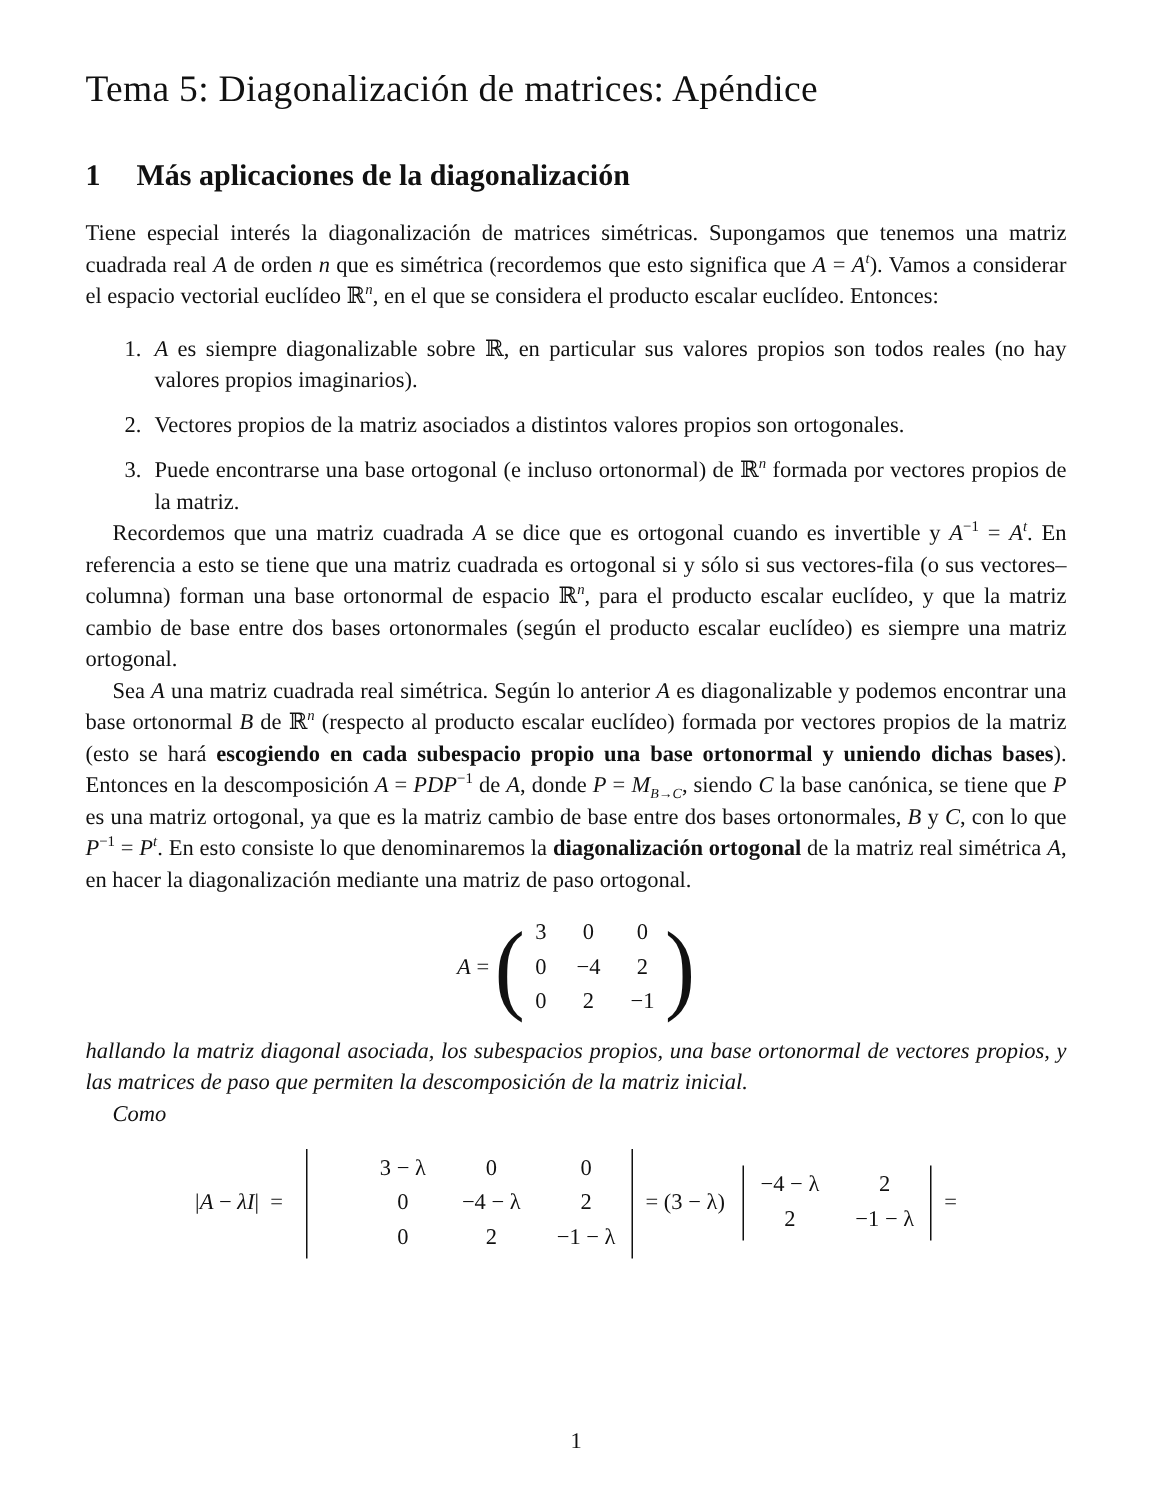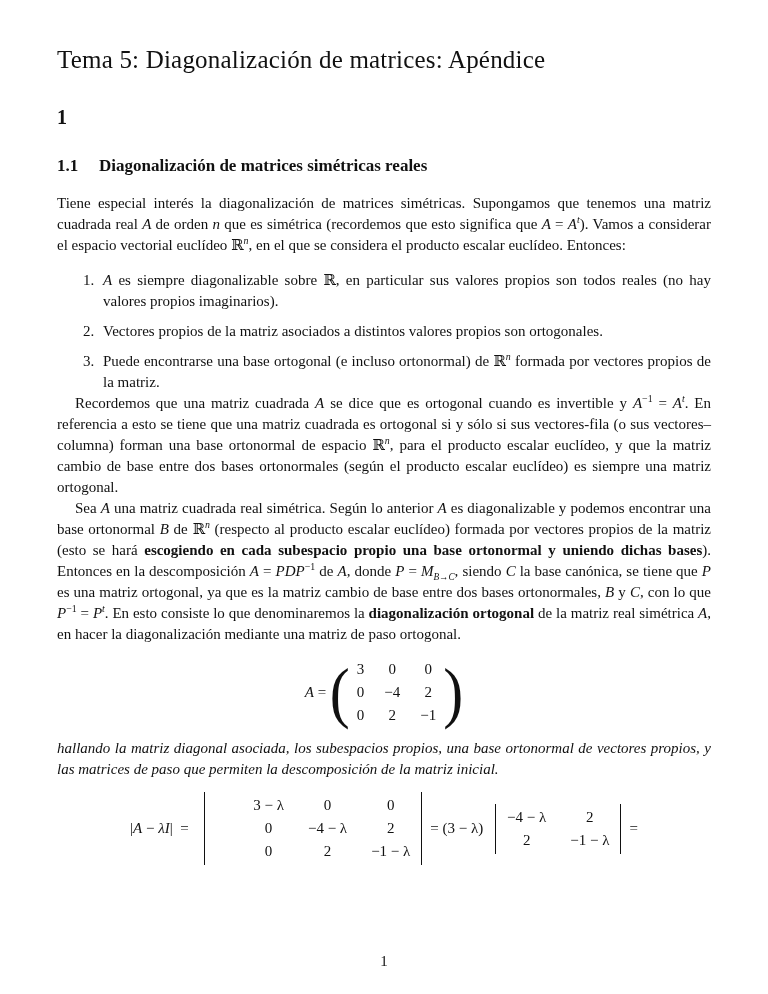--- a/index.html
+++ b/index.html
@@ -112,26 +112,23 @@
 </style>
 </head>
 <body>
 
 <div class="page">
 
   <h1 class="title">Tema 5: Diagonalización de matrices: Apéndice</h1>
 
   <h2 class="section">
     <span class="num">1</span>
+    <span>Más aplicaciones de la diagonalización</span>
   </h2>
 
-  <h3 class="subsection">
-    <span class="num">1.1</span>
-    <span>Diagonalización de matrices simétricas reales</span>
-  </h3>
 
   <p class="body mt14"><span>Tiene especial interés la diagonalización de matrices simétricas. Supongamos que tenemos una matriz cuadrada real </span><span class="it">A</span><span> de orden </span><span class="it">n</span><span> que es simétrica (recordemos que esto significa que </span><span class="it">A</span><span> = </span><span class="it">A</span><sup class="it">t</sup><span>). Vamos a considerar el espacio vectorial euclídeo ℝ</span><sup class="it">n</sup><span>, en el que se considera el producto escalar euclídeo. Entonces:</span></p>
 
   <div class="list">
     <div class="list-item">
       <span class="li-num">1.</span>
       <span class="li-body"><span class="it">A</span><span> es siempre diagonalizable sobre ℝ, en particular sus valores propios son todos reales (no hay valores propios imaginarios).</span></span>
     </div>
     <div class="list-item">
       <span class="li-num">2.</span>
@@ -162,20 +159,21 @@
           <span>0</span>
           <span>2</span>
           <span>−1</span>
         </span>
       <span class="paren">)</span>
     </span>
   </div>
 
   <p class="body"><span class="it">hallando la matriz diagonal asociada, los subespacios propios, una base ortonormal de vectores propios, y las matrices de paso que permiten la descomposición de la matriz inicial.</span></p>
 
+  <p class="body indent"><span class="it">Como</span></p>
 
   <div class="eq-block">
     <div class="eq-inner">
       <div class="eq-l1">
         <span class="math"><span>|</span><span class="it">A</span><span> − </span><span class="it">λI</span><span>|  =  </span></span>
         <span class="det" style="grid-template-columns: repeat(3, auto); padding-left: 48px;">
             <span>3 − λ</span>
             <span>0</span>
             <span>0</span>
             <span>0</span>

